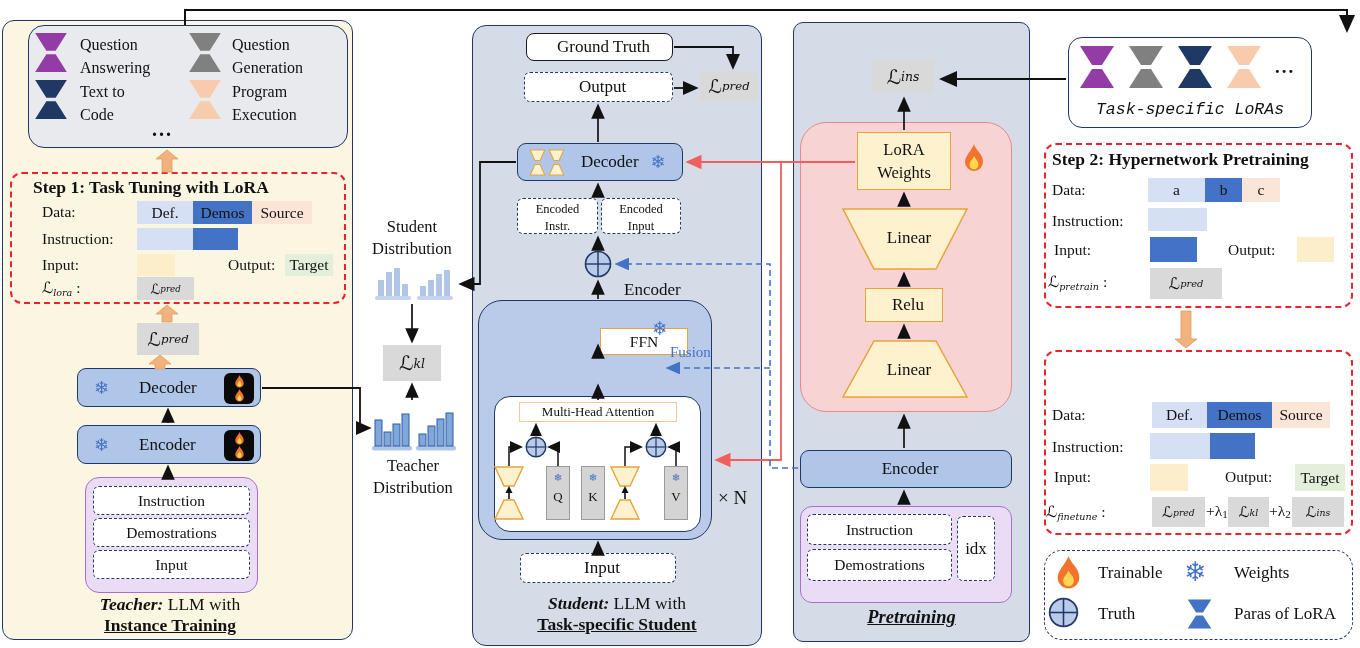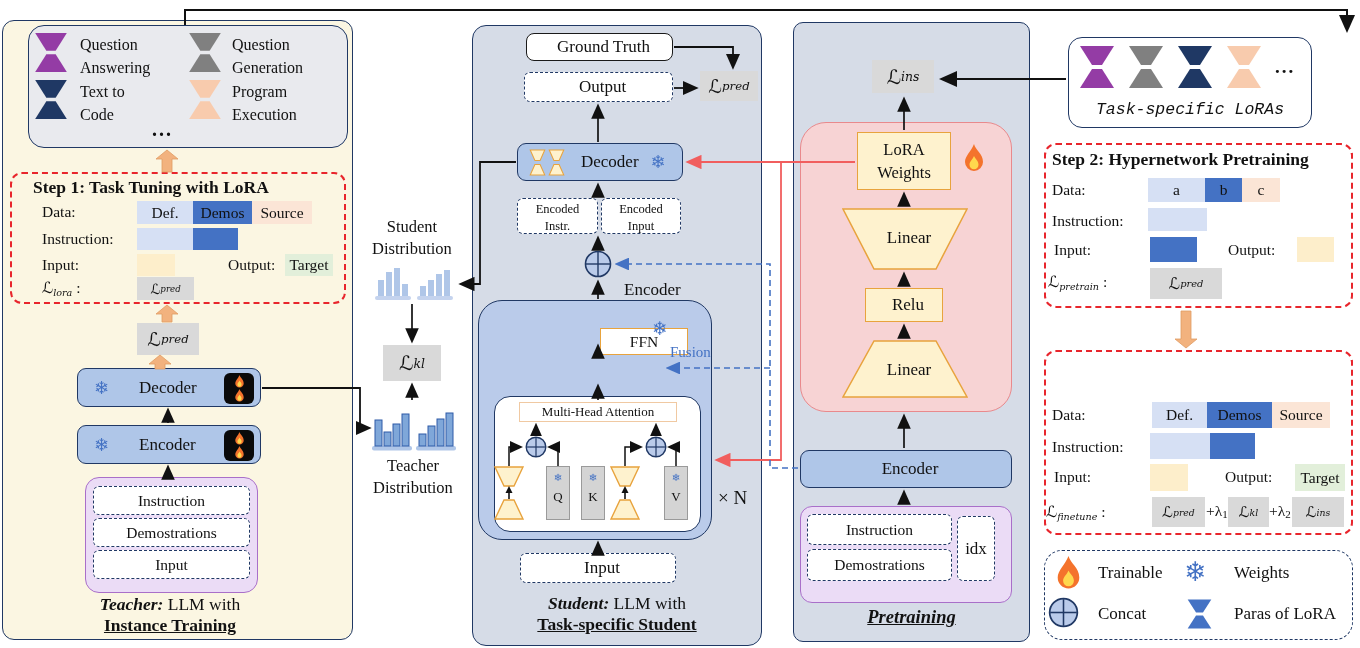--- a/index.html
+++ b/index.html
@@ -374,21 +374,21 @@
       <path d="M8 8 C8.8 10 11 11 11 13.8 A3 3 0 0 1 5 13.8 C5 11.6 7 10.4 8 8Z" fill="#FFD84D"></path>
     </svg>
   <div class="abs big" style="left:1090px;top:563px;">Trainable</div>
   <span class="abs snow" style="left:1184px;top:558px;font-size:27px;">❄</span>
   <div class="abs big" style="left:1226px;top:563px;">Weights</div>
   <svg class="abs" style="left:1048px;top:597px;" width="31" height="31" viewBox="0 0 28 28">
     <circle cx="14" cy="14" r="12.5" fill="var(--innerblue)" stroke="var(--navy)" stroke-width="1.6"></circle>
       <line x1="14" y1="2" x2="14" y2="26" stroke="var(--navy)" stroke-width="1.4"></line>
       <line x1="2" y1="14" x2="26" y2="14" stroke="var(--navy)" stroke-width="1.4"></line>
   </svg>
-  <div class="abs big" style="left:1090px;top:604px;">Concat</div>
+  <div class="abs big" style="left:1090px;top:604px;">Truth</div>
   <svg class="abs" style="left:1187px;top:596px;" width="25" height="36" viewBox="0 0 36 44">
       <polygon points="1,1 35,1 23,20 13,20" fill="var(--btblue)"></polygon>
       <polygon points="13,24 23,24 35,43 1,43" fill="var(--btblue)"></polygon>
     </svg>
   <div class="abs big" style="left:1226px;top:604px;">Paras of LoRA</div>
 
   <svg class="abs" width="1360" height="648" viewBox="0 0 1360 648" style="left:0;top:0;pointer-events:none;">
     <defs>
       <marker id="mb" markerWidth="9" markerHeight="8" refX="7.5" refY="4" orient="auto">
           <polygon points="0,0 9,4 0,8" fill="#111"></polygon>

